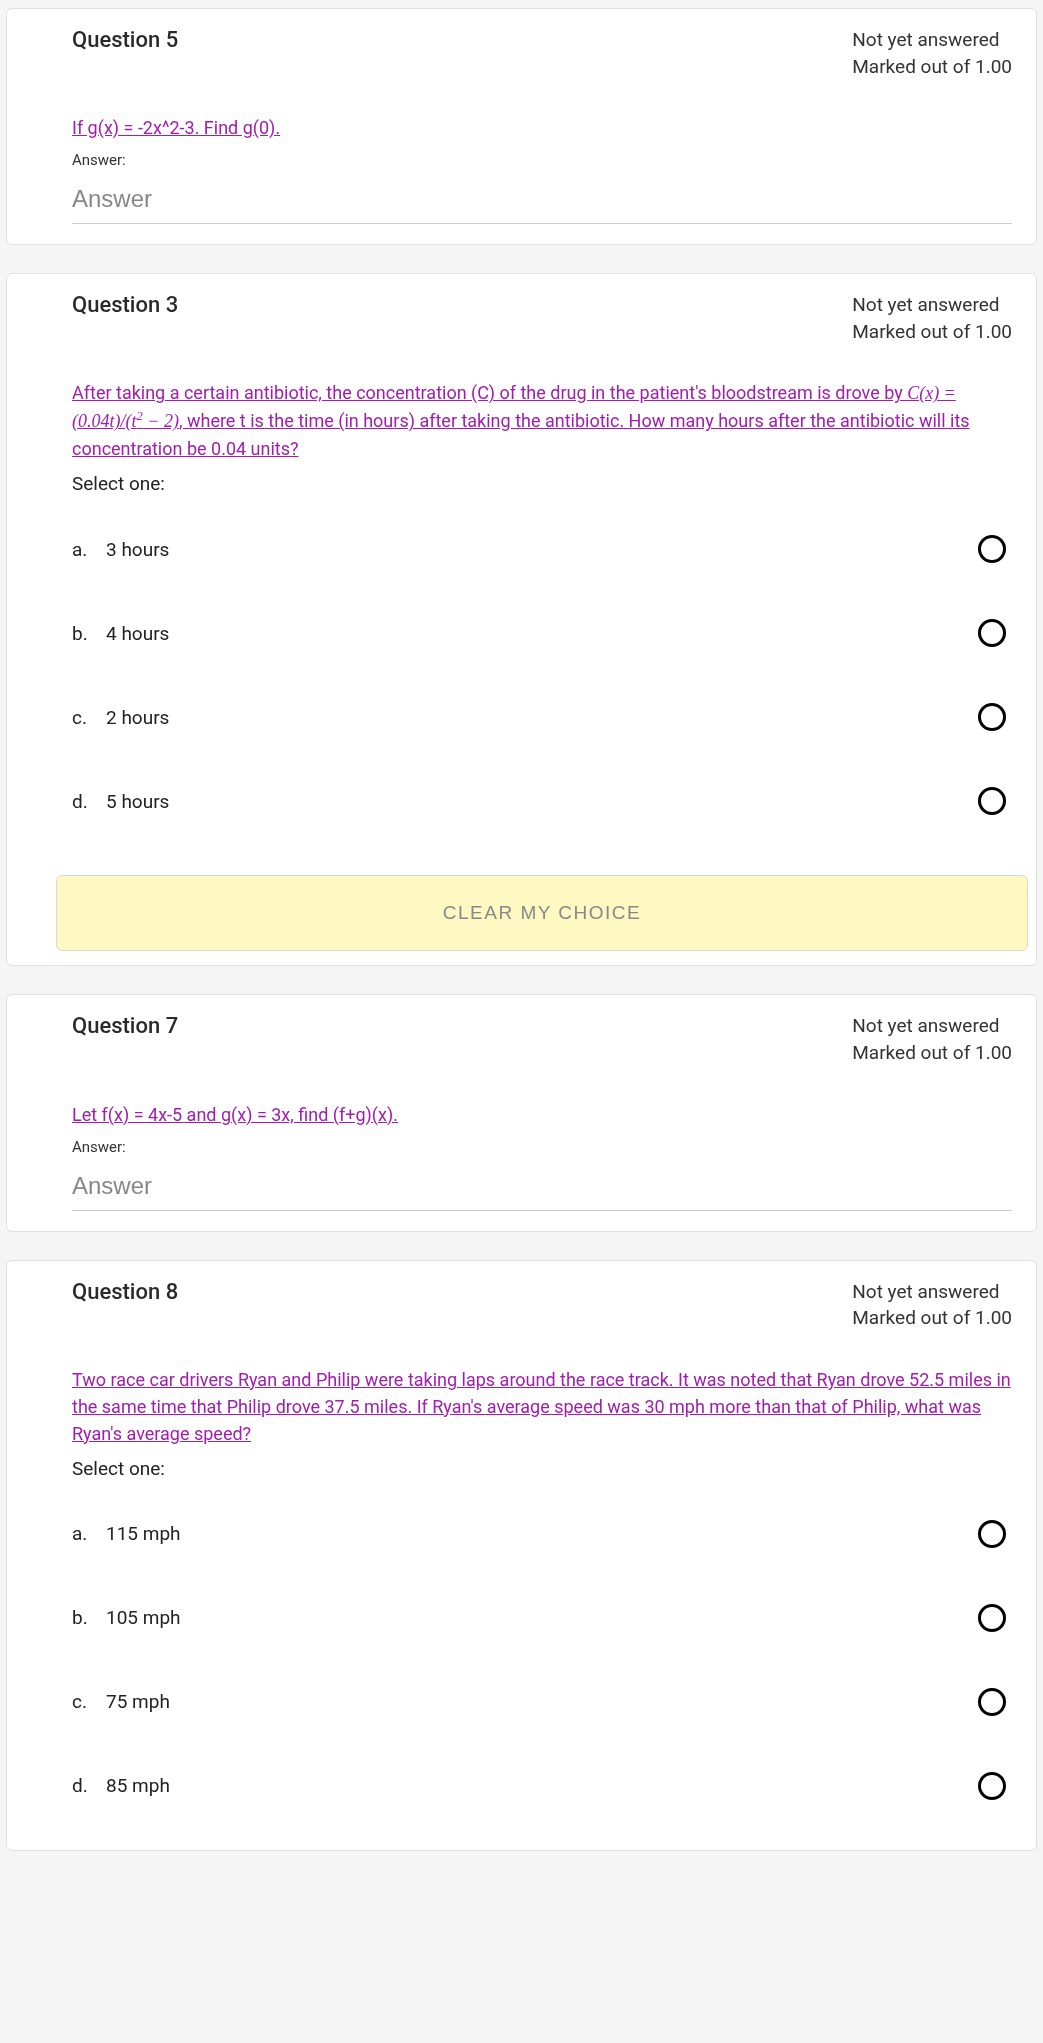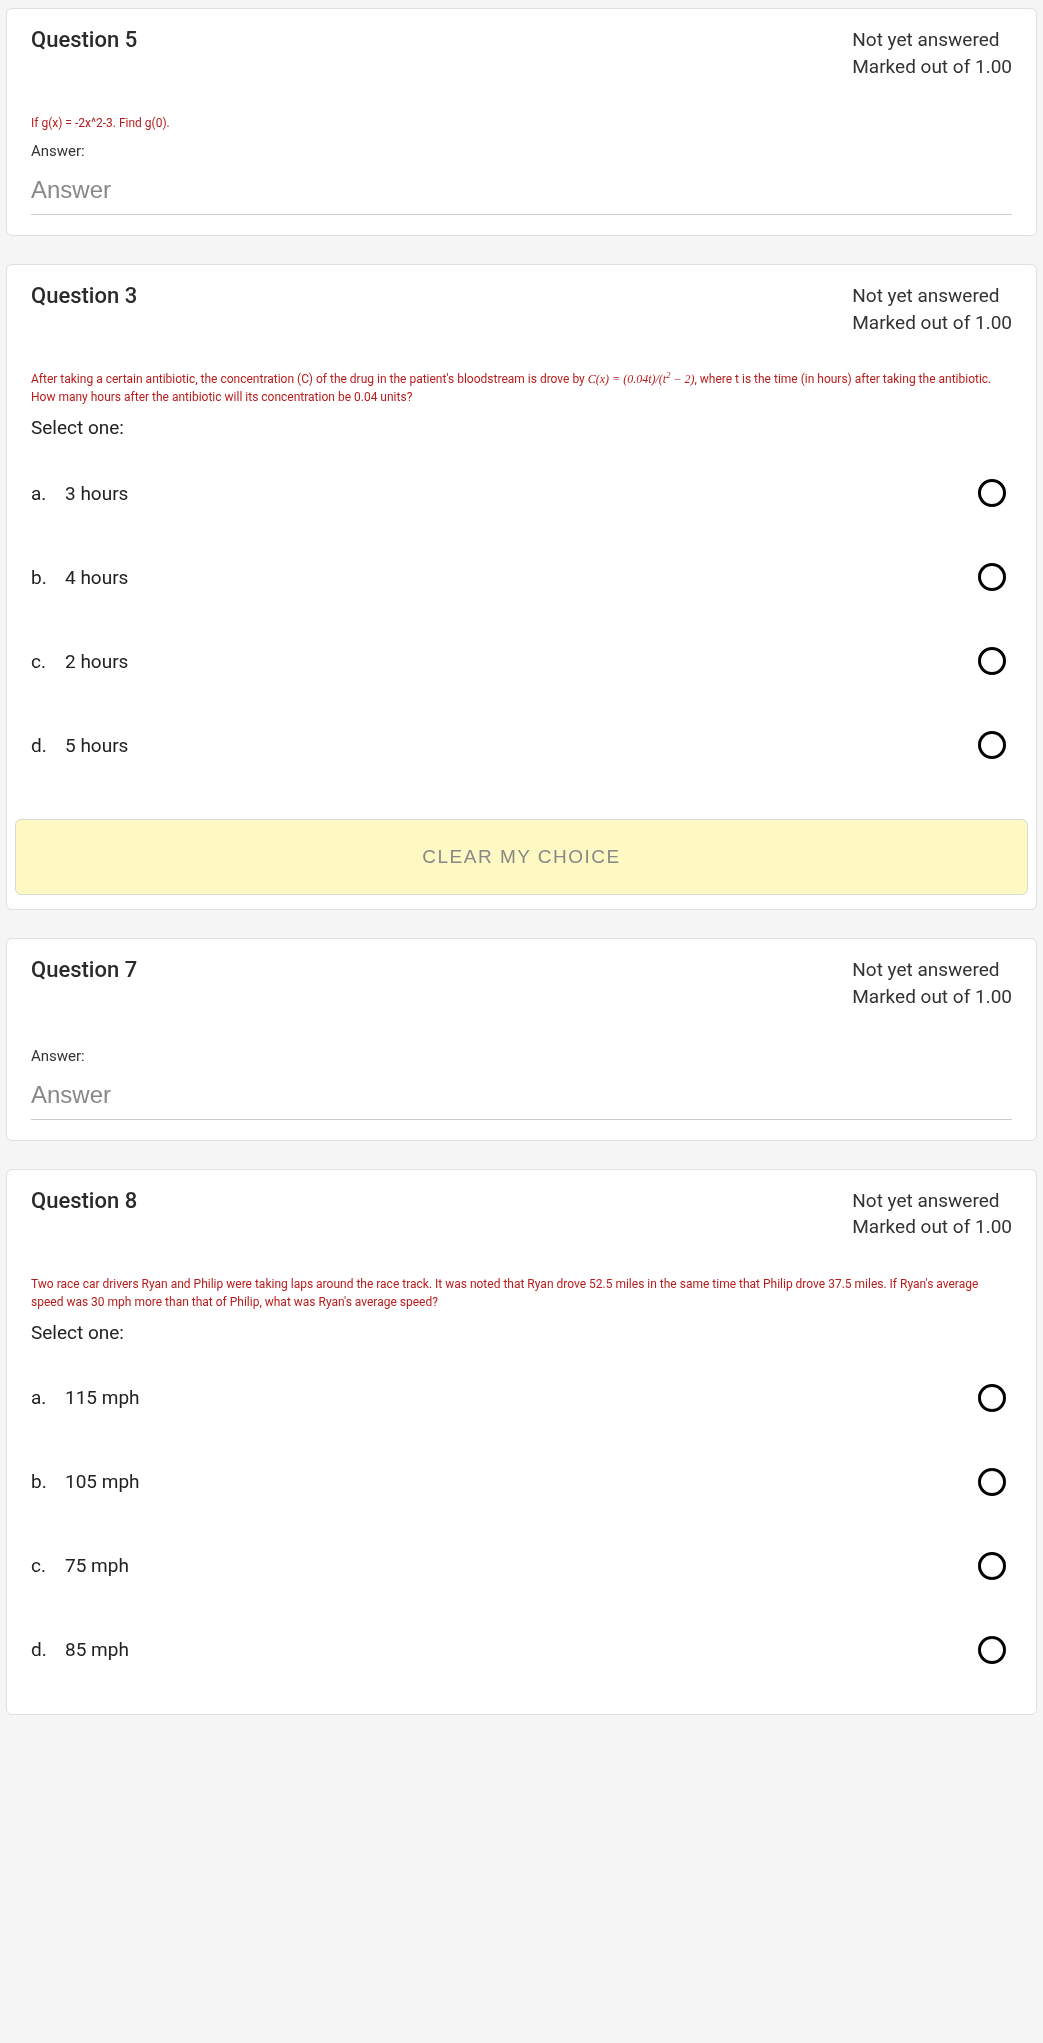--- a/index.html
+++ b/index.html
@@ -8,20 +8,21 @@
     background: #f5f5f5;
     width: 1043px;
     color: #222;
   }
   .card {
     background: #fff;
     border: 1px solid #e0e0e0;
     border-radius: 6px;
     margin: 8px 6px 28px 6px;
     overflow: hidden;
+    padding-left: 41px;
   }
   .card-header {
     display: flex;
     justify-content: space-between;
     align-items: flex-start;
     padding: 18px 24px 10px 24px;
   }
   .q-title {
     font-size: 22px;
     font-weight: 500;
@@ -30,24 +31,25 @@
   .q-status {
     text-align: left;
     font-size: 19px;
     color: #333;
     line-height: 1.4;
   }
   .card-body {
     padding: 24px 24px 20px 24px;
   }
   .q-text {
-    font-size: 12px;
-    color: #b91c1c;
+    font-size: 18px;
+    color: #a21caf;
     line-height: 1.5;
     margin-bottom: 10px;
+    text-decoration: underline;
   }
   .formula {
     font-family: "Times New Roman", serif;
     font-style: italic;
   }
   .answer-label {
     font-size: 15px;
     color: #333;
     margin-top: 2px;
     margin-bottom: 12px;
@@ -180,20 +182,21 @@
 
 <div class="card">
   <div class="card-header">
     <div class="q-title">Question 7</div>
     <div class="q-status">
       <div>Not yet answered</div>
       <div>Marked out of 1.00</div>
     </div>
   </div>
   <div class="card-body">
+    <div class="q-text">Let f(x) = 4x-5 and g(x) = 3x, find (f+g)(x).</div>
     <div class="answer-label">Answer:</div>
     <input class="answer-input" type="text" placeholder="Answer" style="">
   </div>
 </div>
 
 <div class="card">
   <div class="card-header">
     <div class="q-title">Question 8</div>
     <div class="q-status">
       <div>Not yet answered</div>

